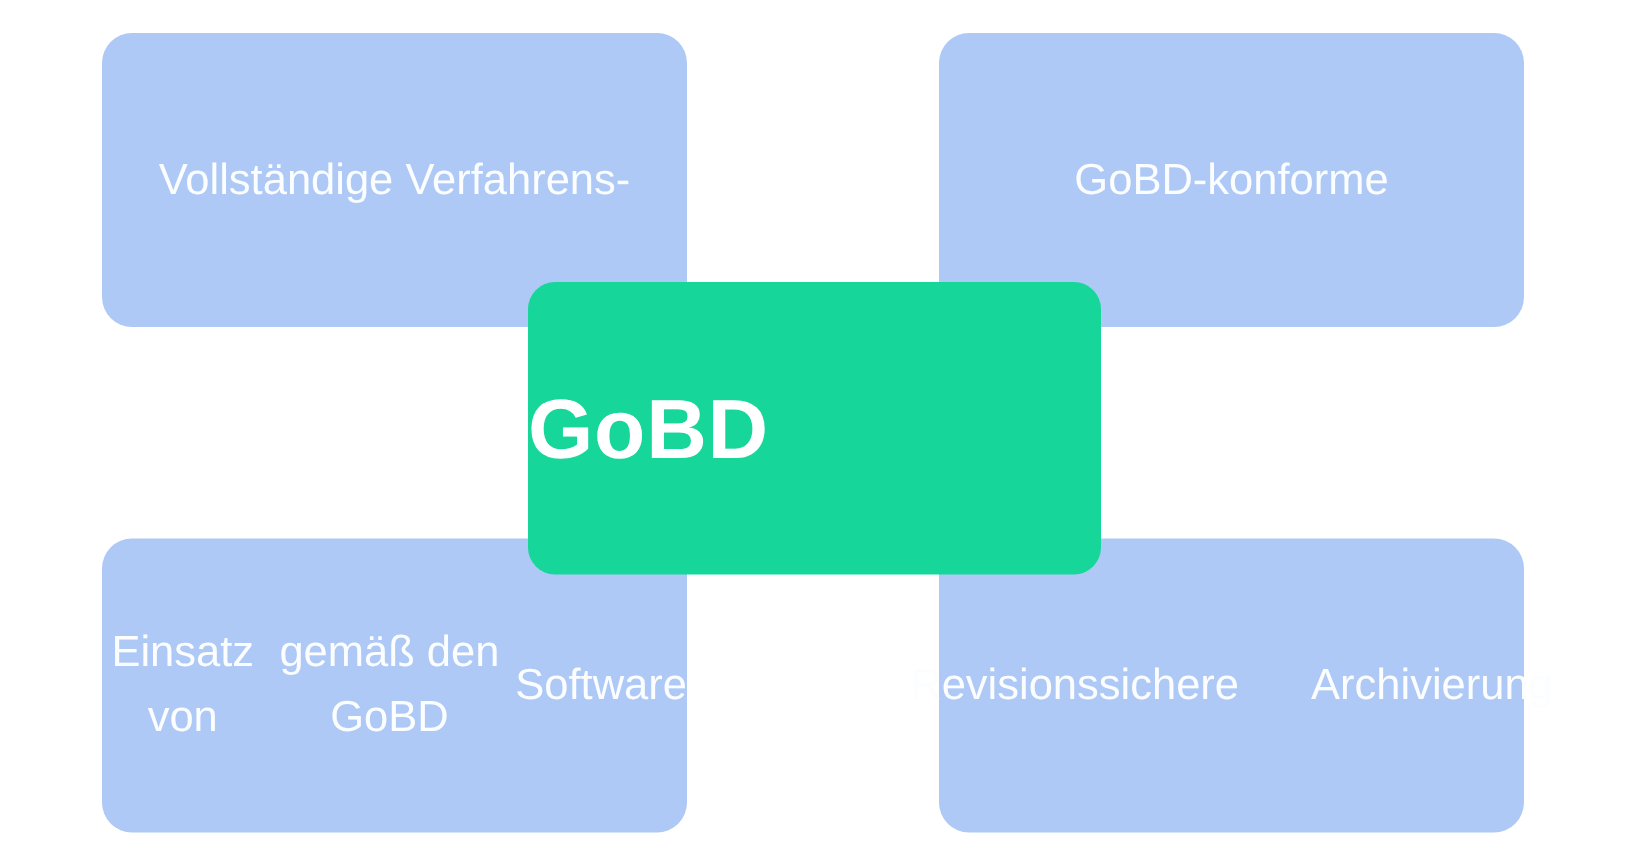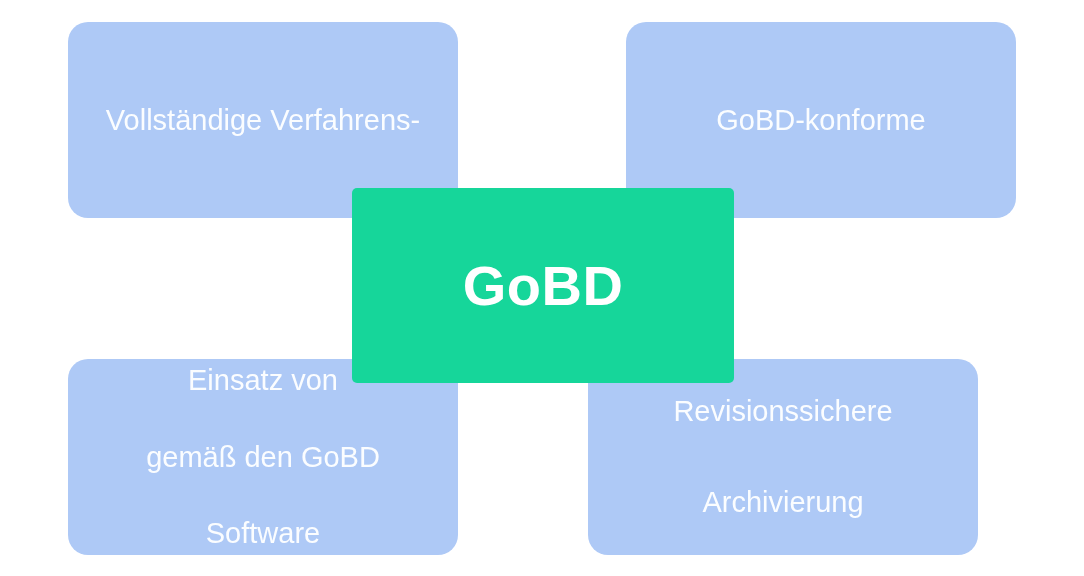--- a/index.html
+++ b/index.html
@@ -21,44 +21,42 @@
     background: var(--background);
     overflow: hidden;
   }
   .box {
     position: absolute;
     width: 390px;
     height: 196px;
     background: var(--box_blue);
     border-radius: 20px;
     display: flex;
-    flex-direction: column;
     justify-content: center;
     align-items: center;
     text-align: center;
     color: var(--text_light);
     font-size: 29px;
     font-weight: 400;
     line-height: 43px;
     z-index: 1;
   }
   .box-top-left     { left: 68px;  top: 22px; }
   .box-top-right    { left: 626px; top: 22px; align-items: center; }
   .box-bottom-left  { left: 68px;  top: 359px; justify-content: space-between; }
-  .box-bottom-right { left: 588px; top: 359px; gap: 48px; }
+  .box-bottom-right { left: 626px; top: 359px; gap: 48px; }
   .center-box {
     position: absolute;
     left: 352px;
     top: 188px;
     width: 382px;
     height: 195px;
     background: var(--box_green);
-    border-radius: 5px;
+    border-radius: 18px;
     display: flex;
-    justify-content: center;
     align-items: center;
     color: #ffffff;
     font-size: 56px;
     font-weight: 700;
     letter-spacing: 0.5px;
     z-index: 2;
   }
   .line { display: block; }
 </style>
 </head>

